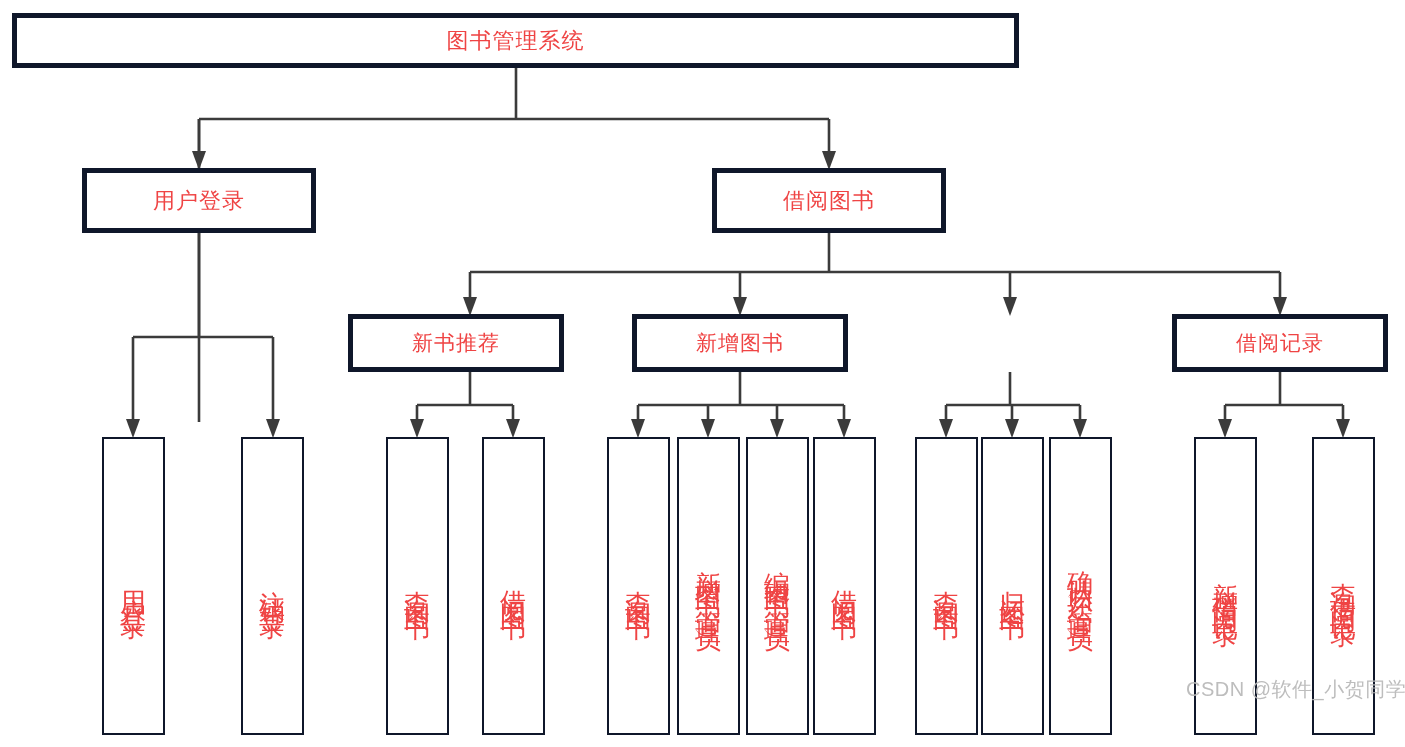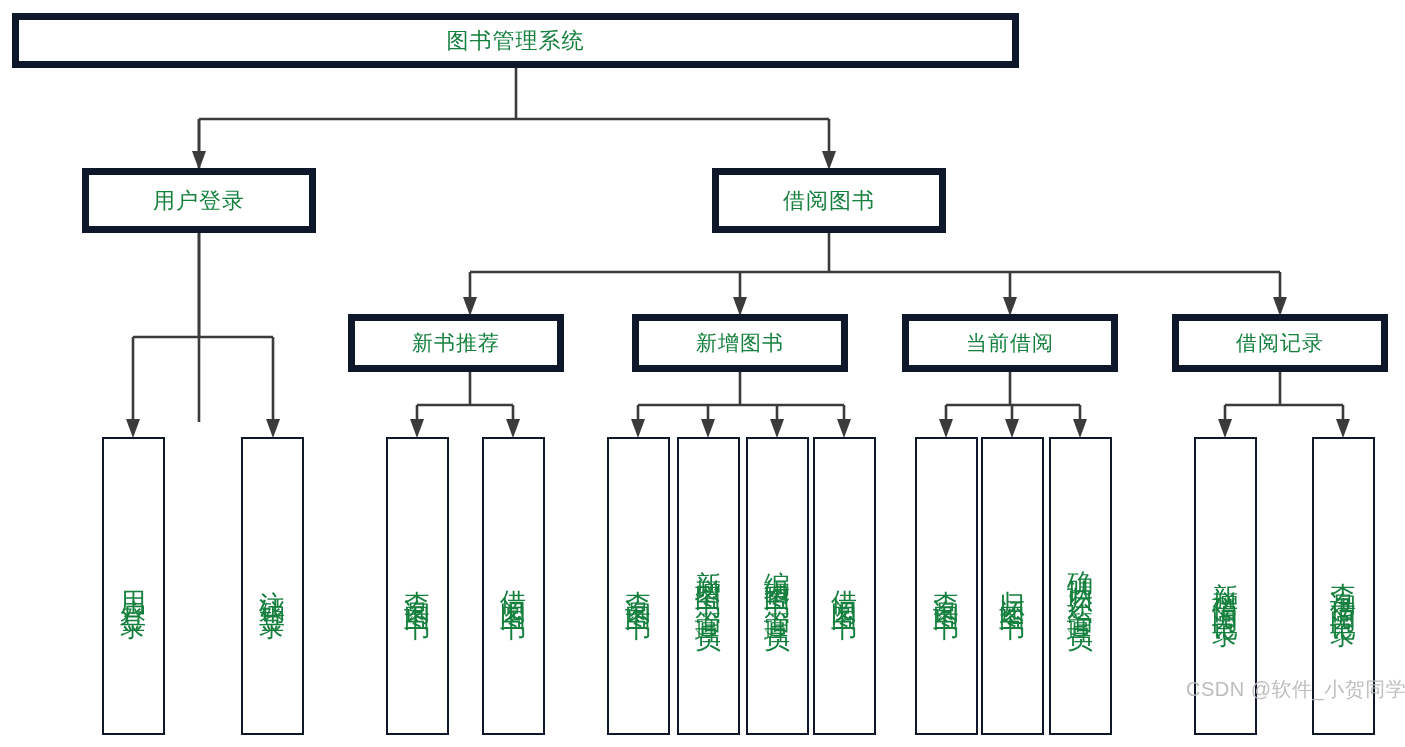--- a/index.html
+++ b/index.html
@@ -19,25 +19,25 @@
     position: absolute;
     left: 0; top: 0;
     width: 1405px;
     height: 747px;
     pointer-events: none;
   }
   .node {
     position: absolute;
     box-sizing: border-box;
     background: #ffffff;
-    border: 7px solid #0f172a;
+    border: 5px solid #0f172a;
     display: flex;
     align-items: center;
     justify-content: center;
-    color: #15803d;
+    color: #ef4444;
   }
   .node.root {
     left: 12px; top: 13px;
     width: 1007px; height: 55px;
     font-size: 22px;
     letter-spacing: 1px;
   }
   .node.lvl2 {
     top: 168px;
     width: 234px; height: 65px;
@@ -129,23 +129,20 @@
   <div class="node lvl2" style="left:712px;">
     <span>借阅图书</span>
   </div>
 
   <div class="node lvl3" style="left:348px;">
     <span>新书推荐</span>
   </div>
   <div class="node lvl3" style="left:632px;">
     <span>新增图书</span>
   </div>
-  <div class="node lvl3" style="left:902px;">
-    <span>当前借阅</span>
-  </div>
   <div class="node lvl3" style="left:1172px;">
     <span>借阅记录</span>
   </div>
 
   <div class="node leaf" style="left:102px;">
     <span class="vtext">用户登录</span>
   </div>
   <div class="node leaf" style="left:241px;">
     <span class="vtext">注销登录</span>
   </div>

